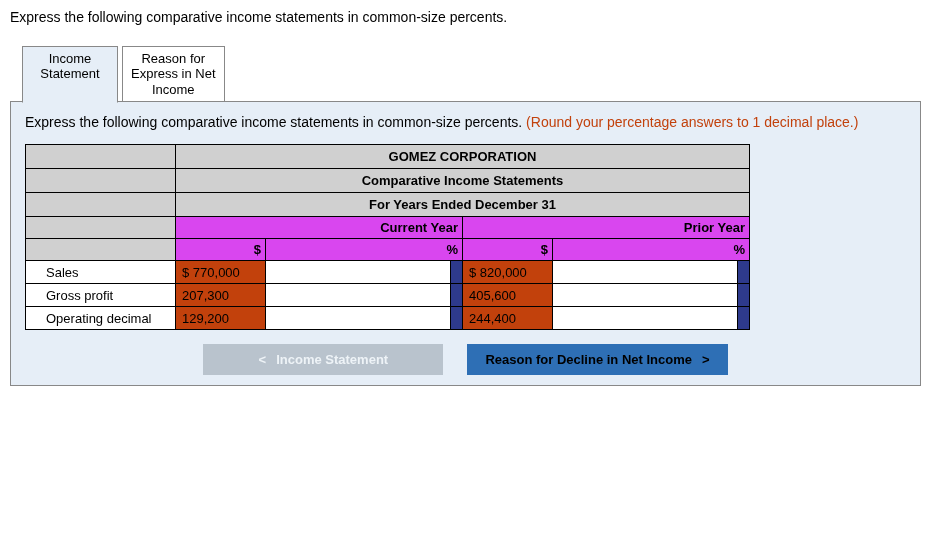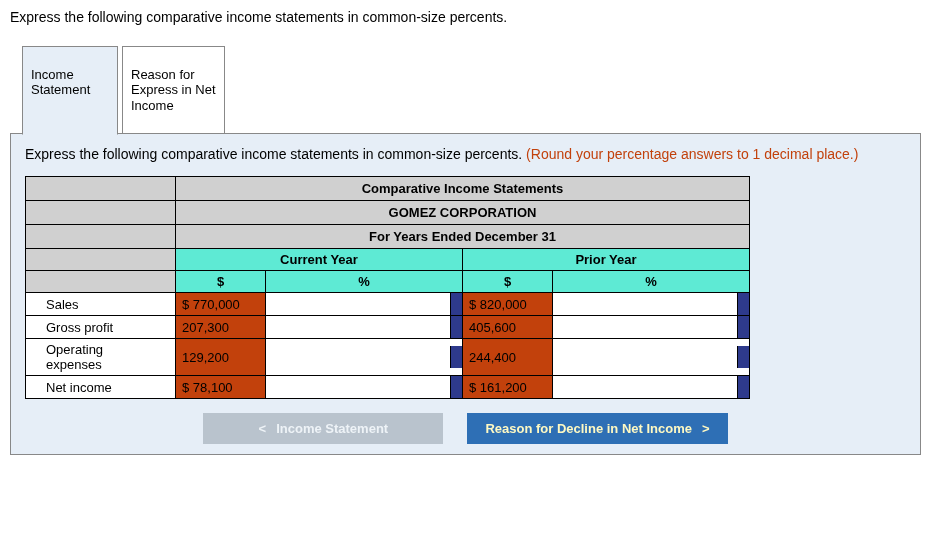--- a/index.html
+++ b/index.html
@@ -16,22 +16,22 @@
   .tabs {
     display: flex;
     gap: 4px;
     position: relative;
     z-index: 2;
     margin-left: 12px;
   }
   .tab {
     border: 1px solid #888;
     background: #fff;
-    padding: 20px 8px;
-    text-align: left;
+    padding: 4px 8px;
+    text-align: center;
     font-size: 13px;
     line-height: 1.2;
     min-width: 96px;
     cursor: pointer;
     position: relative;
   }
   .tab.active {
     border-bottom: 1px solid #e6eef7;
     margin-bottom: -1px;
     background: #e6eef7;
@@ -72,34 +72,34 @@
     outline: none;
     padding: 0 4px;
     font-size: 13px;
     background: #fff;
   }
   .pct-tab {
     width: 12px;
     background: #2e3a8c;
     border-left: 1px solid #000;
   }
-  .colhead { background: #5eead4; font-weight: bold; text-align: center; padding: 3px 4px; }
+  .colhead { background: #d946ef; font-weight: bold; text-align: right; padding: 3px 4px; }
   .navbtns {
     position: absolute;
     bottom: 10px;
     left: 0; right: 0;
     display: flex;
     justify-content: center;
     gap: 24px;
   }
   .navbtn {
     padding: 8px 18px;
     font-size: 13px;
     font-weight: bold;
-    color: #fef9c3;
+    color: #000000;
     display: flex;
     align-items: center;
     gap: 10px;
     cursor: pointer;
     min-width: 240px;
     justify-content: center;
   }
   .navbtn.prev { background: #b9c3cd; color: #eef3f7; }
   .navbtn.next { background: #2e6fb5; }
   .chevron { font-weight: bold; }
@@ -126,25 +126,25 @@
 <div class="panel">
   <div class="instr">
     <span>Express the following comparative income statements in common-size percents. </span><span class="red">(Round your percentage answers to 1 decimal place.)</span>
   </div>
 
   <div class="sheet">
     <table class="sheet-tbl">
       <tbody>
           <tr>
         <td class="rowstub"></td>
+        <td class="gray" colspan="4">GOMEZ CORPORATION</td>
+      </tr>
+      <tr>
+        <td class="rowstub"></td>
         <td class="gray" colspan="4">Comparative Income Statements</td>
-      </tr>
-      <tr>
-        <td class="rowstub"></td>
-        <td class="gray" colspan="4">GOMEZ CORPORATION</td>
       </tr>
       <tr>
         <td class="rowstub"></td>
         <td class="gray" colspan="4">For Years Ended December 31</td>
       </tr>
       <tr>
         <td class="rowstub"></td>
         <td class="colhead" colspan="2">Current Year</td>
         <td class="colhead" colspan="2">Prior Year</td>
       </tr>
@@ -184,46 +184,29 @@
             </td>
         <td class="amt">405,600</td>
         <td class="pct">
               <div class="pct-inner">
                 <input class="pct-field" style="">
                 <div class="pct-tab"></div>
               </div>
             </td>
       </tr>
       <tr>
-        <td class="rowlabel">Operating expenses</td>
+        <td class="rowlabel">Operating decimal</td>
         <td class="amt">129,200</td>
         <td class="pct">
               <div class="pct-inner">
                 <input class="pct-field" style="">
                 <div class="pct-tab"></div>
               </div>
             </td>
         <td class="amt">244,400</td>
-        <td class="pct">
-              <div class="pct-inner">
-                <input class="pct-field" style="">
-                <div class="pct-tab"></div>
-              </div>
-            </td>
-      </tr>
-      <tr>
-        <td class="rowlabel">Net income</td>
-        <td class="amt">$    78,100</td>
-        <td class="pct">
-              <div class="pct-inner">
-                <input class="pct-field" style="">
-                <div class="pct-tab"></div>
-              </div>
-            </td>
-        <td class="amt">$ 161,200</td>
         <td class="pct">
               <div class="pct-inner">
                 <input class="pct-field" style="">
                 <div class="pct-tab"></div>
               </div>
             </td>
       </tr>
     </tbody>
       </table>
   </div>

